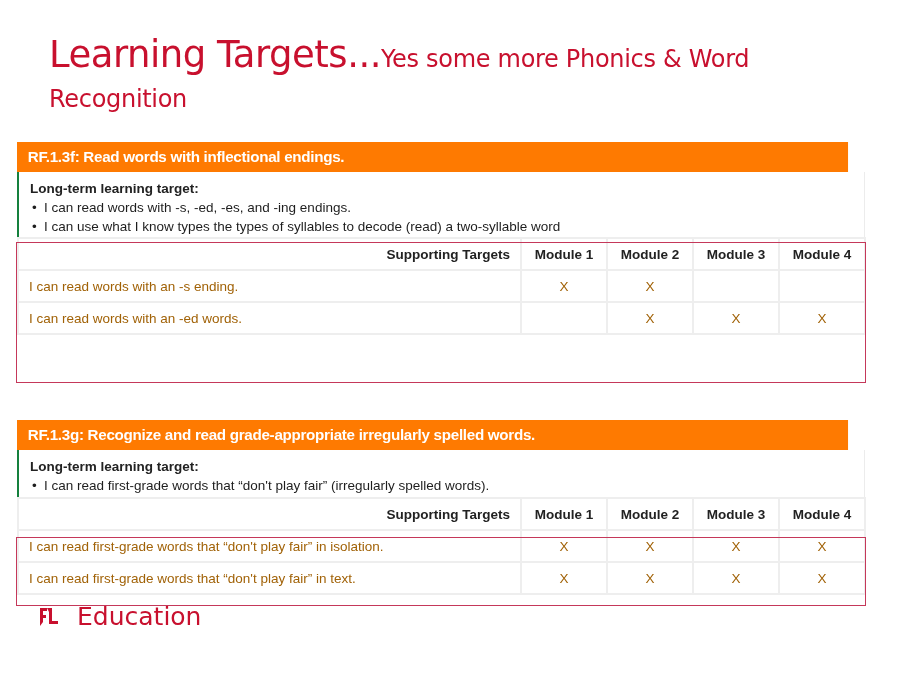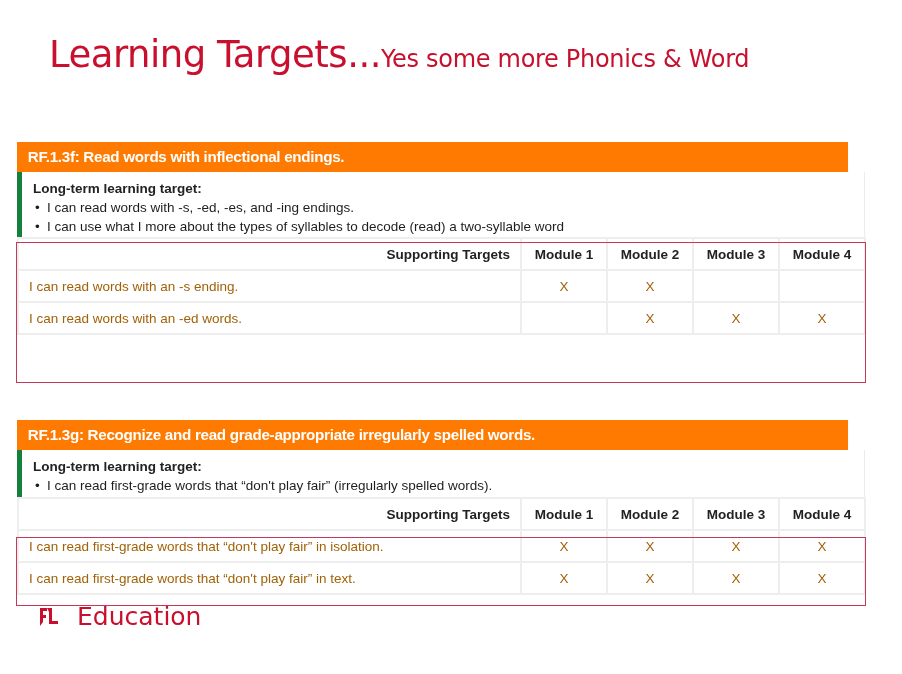--- a/index.html
+++ b/index.html
@@ -51,21 +51,21 @@
       font-size: 15.5px;
       height: 30px;
       line-height: 30px;
       padding-left: 11px;
       letter-spacing: -0.3px;
       transform: scaleX(0.98);
       transform-origin: left;
       white-space: nowrap;
     }
     .lt {
-      border-left: 5px solid #15803d;
+      border-left: 2px solid #15803d;
       border-right: 1px solid #ececec;
       padding: 7px 11px 6px 11px;
       font-size: 13.5px;
       color: #1e1e1e;
       line-height: 19px;
     }
     .lt .lt-label {
       font-weight: bold;
       color: #222;
       font-size: 13.5px;
@@ -124,28 +124,29 @@
     }
     .logo svg {
       margin-right: 5px;
     }
   </style>
 </head>
 <body>
 
 <div class="title">
   <span class="big">Learning Targets...</span><span class="small">Yes some more Phonics &amp; Word</span>
+  <span class="line2">Recognition</span>
 </div>
 
 <div class="panel" style="top:142px;">
   <div class="panel-head">RF.1.3f: Read words with inflectional endings.</div>
   <div class="lt" style="height:52px;">
     <div class="lt-label">Long-term learning target:</div>
     <span class="bullet"><span class="dot">•</span><span>I can read words with -s, -ed, -es, and -ing endings.</span></span>
-    <span class="bullet"><span class="dot">•</span><span>I can use what I more about the types of syllables to decode (read) a two-syllable word</span></span>
+    <span class="bullet"><span class="dot">•</span><span>I can use what I know types the types of syllables to decode (read) a two-syllable word</span></span>
   </div>
   <table class="grid">
     <colgroup>
         <col class="c0">
         <col class="cm">
         <col class="cm">
         <col class="cm">
         <col class="cm">
       </colgroup>
     <tbody>

